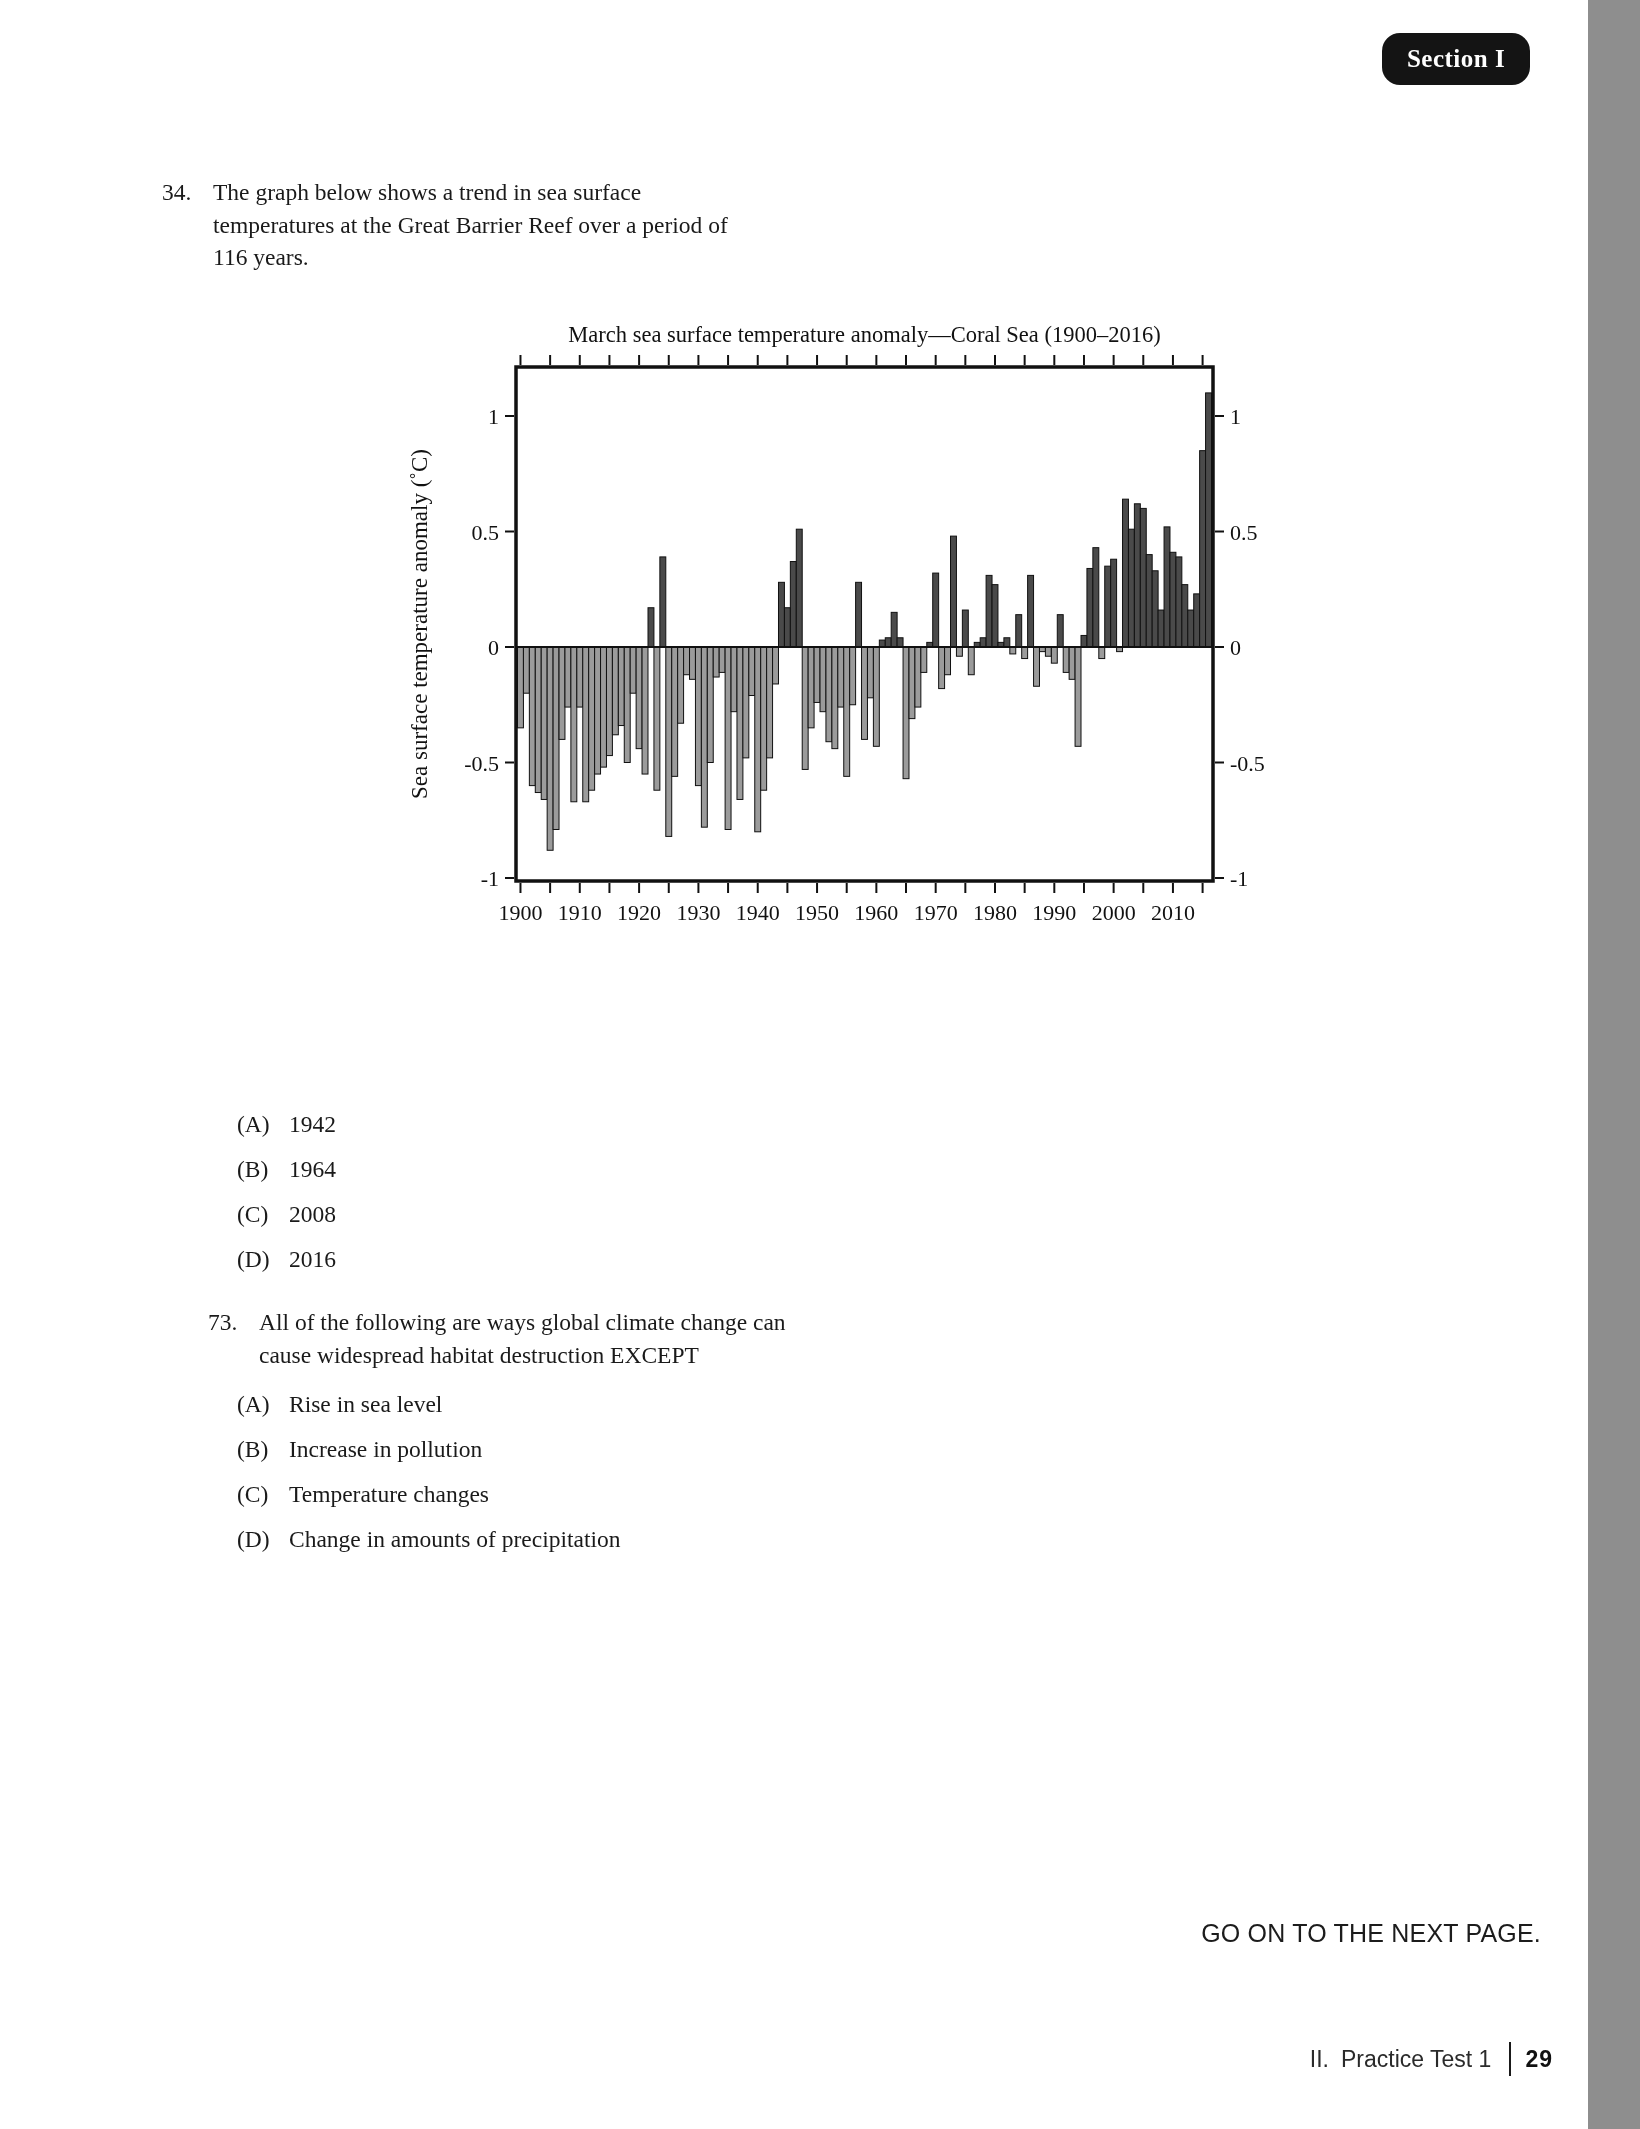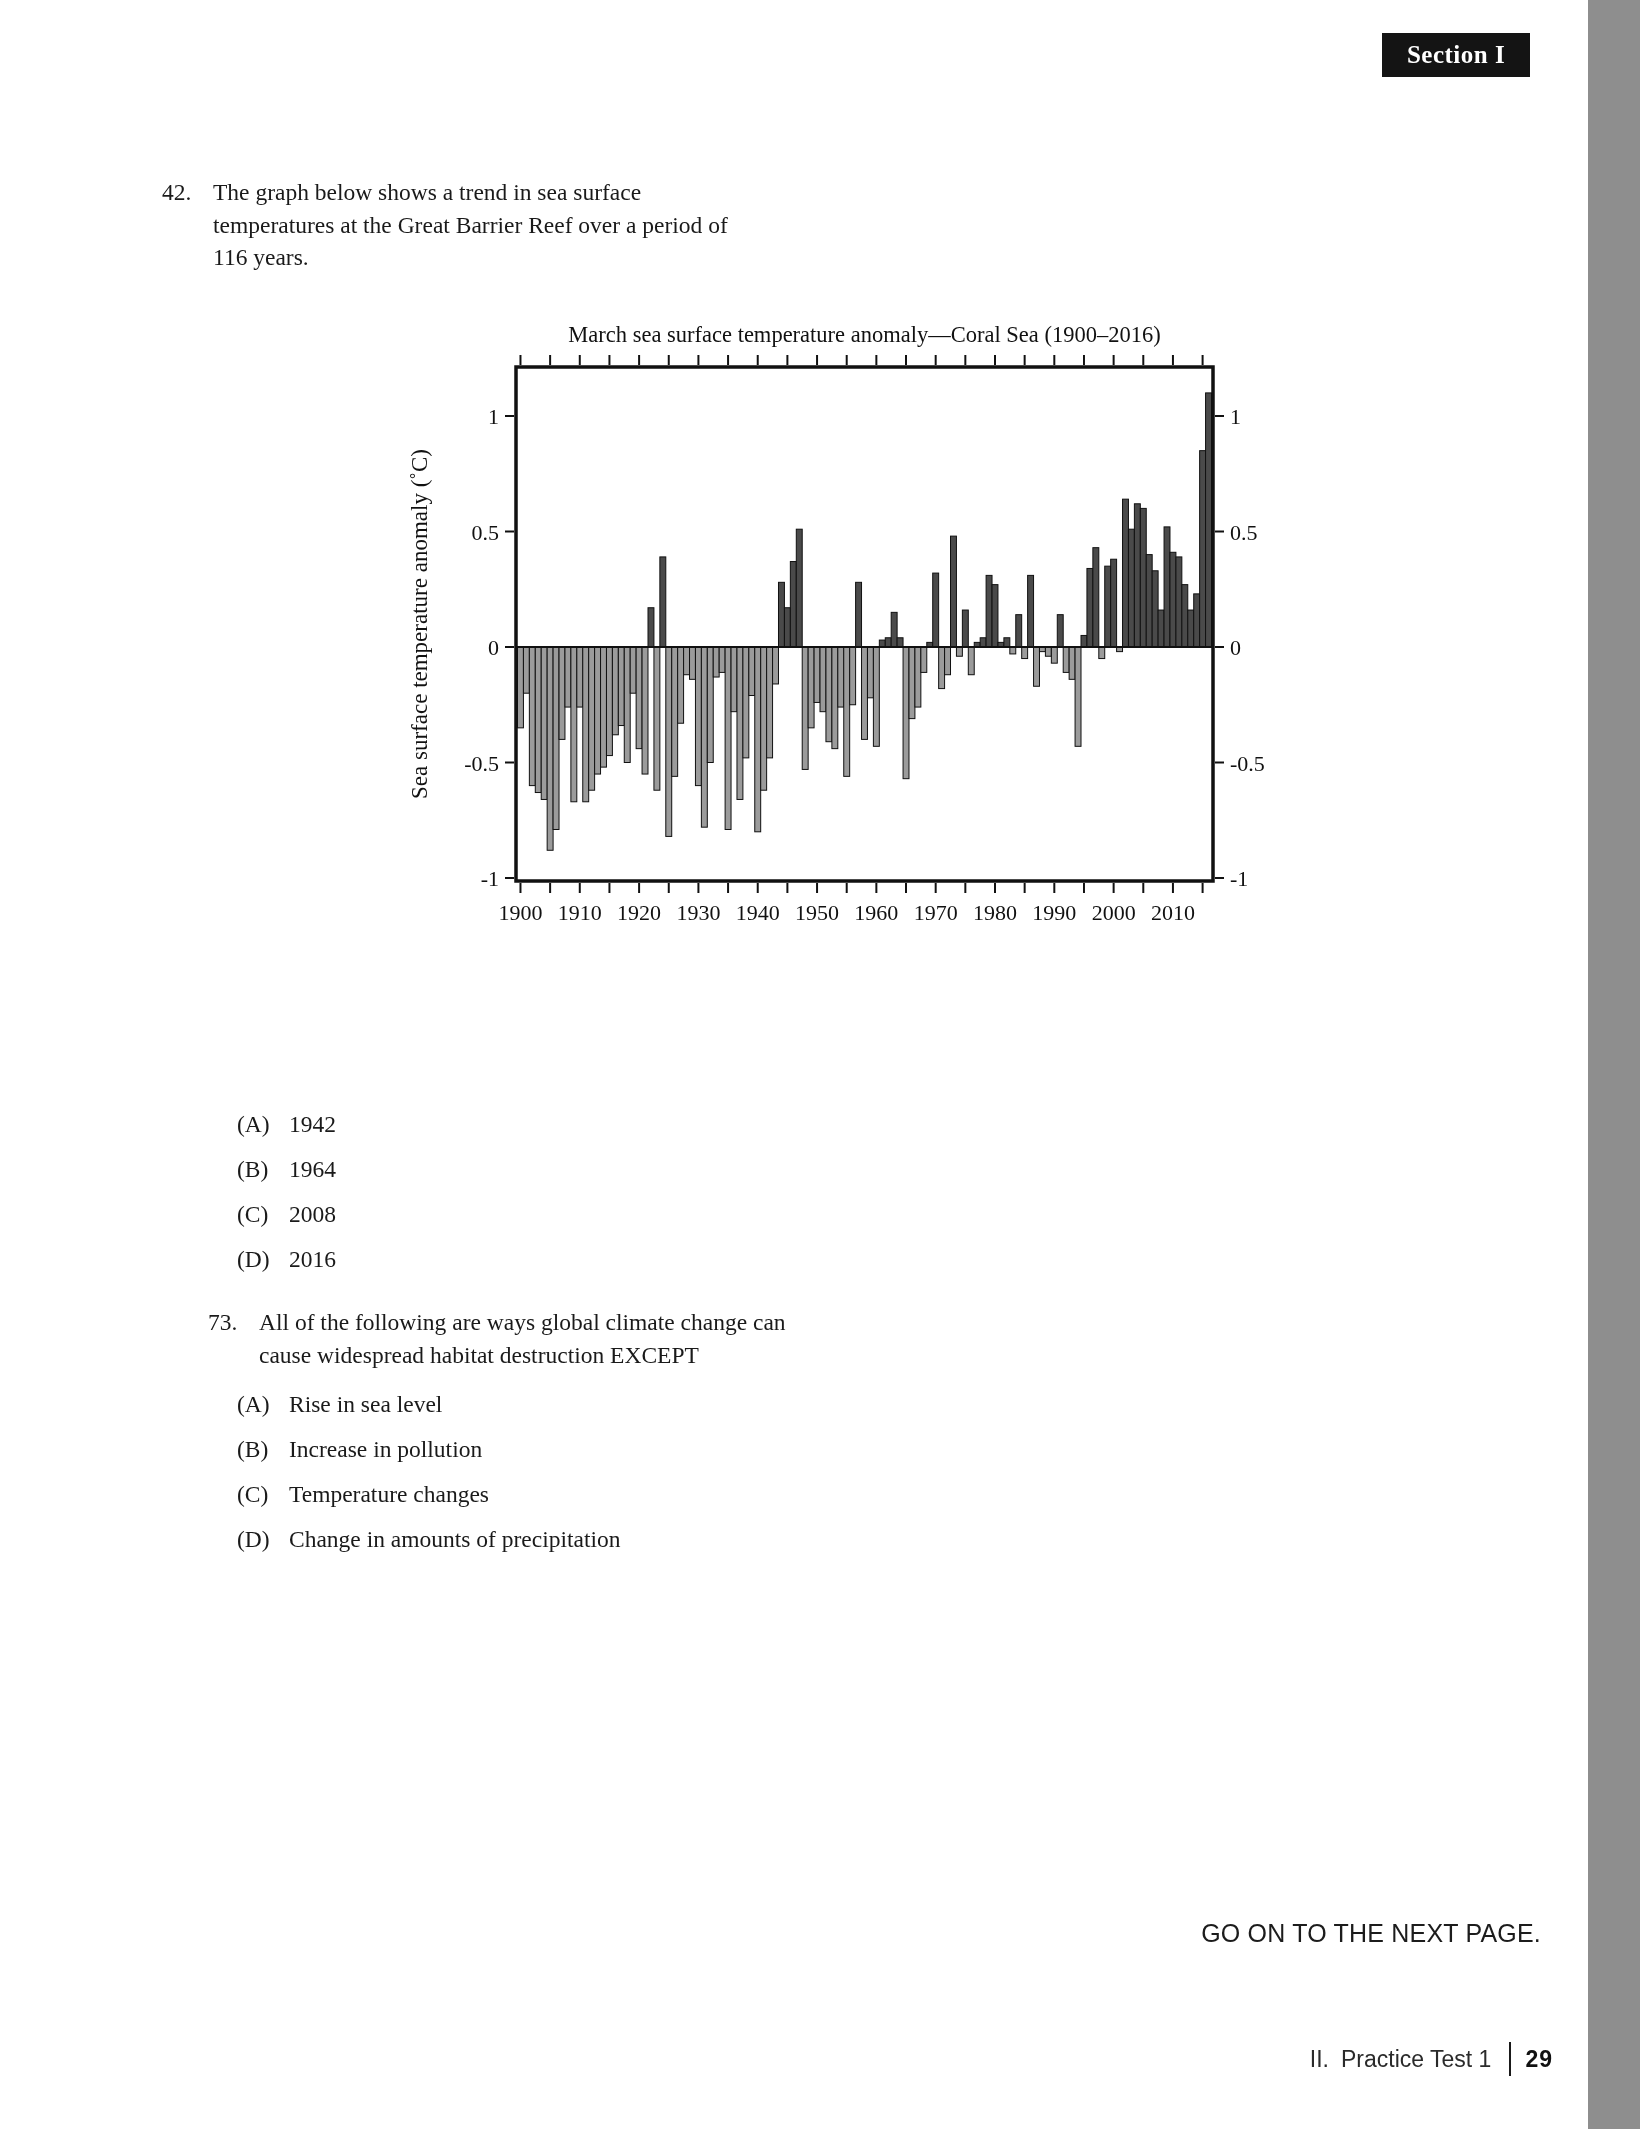--- a/index.html
+++ b/index.html
@@ -1,20 +1,20 @@
 <!DOCTYPE html>
 <html><head>
 <meta charset="utf-8">
 <style>
   html,body{margin:0;padding:0;background:#ffffff;}
   .page{position:relative;width:1640px;height:2129px;background:#ffffff;overflow:hidden;
         font-family:"Liberation Serif","DejaVu Serif",serif;color:#1a1a1a;}
   .gray-band{position:absolute;top:0;right:0;width:52px;height:100%;background:#8e8e8e;}
-  .section-badge{position:absolute;left:1382px;top:33px;width:148px;height:44px;background:#141414;
-        display:flex;align-items:center;justify-content:center;}
+  .section-badge{position:absolute;left:1382px;top:33px;width:148px;height:52px;background:#141414;
+        display:flex;align-items:center;justify-content:center;border-radius:18px;}
   .section-badge span{color:#ffffff;font-weight:bold;font-size:25px;letter-spacing:.5px;}
   .qrow{position:absolute;display:flex;font-size:23.5px;line-height:32.5px;}
   .qnum{width:51px;flex:0 0 51px;}
   .qtext{white-space:pre-line;}
   .para{position:absolute;font-size:23.5px;line-height:32.5px;white-space:pre-line;}
   .choices{position:absolute;}
   .choice{display:flex;height:45px;font-size:23.5px;line-height:32px;}
   .choice .clabel{width:52px;flex:0 0 52px;}
   .goon{position:absolute;top:1919px;right:99px;font-family:"Liberation Sans",sans-serif;
         font-weight:normal;font-size:25px;color:#1c1c1c;letter-spacing:.2px;}
@@ -33,21 +33,21 @@
 
 <div class="page">
 
   <div class="gray-band"></div>
 
   <div class="section-badge">
     <span>Section I</span>
   </div>
 
   <div class="qrow" style="left:162px;top:176px;">
-    <span class="qnum">42.</span>
+    <span class="qnum">34.</span>
     <div class="qtext">The graph below shows a trend in sea surface
 temperatures at the Great Barrier Reef over a period of
 116 years.</div>
   </div>
 
   <svg id="chart" style="position:absolute;left:400px;top:318px;" width="880" height="616" viewBox="0 0 880 616">
       <rect x="117.50" y="329.00" width="5.93" height="80.85" fill="#9b9b9b" stroke="#111111" stroke-width="1"></rect>
       <rect x="123.43" y="329.00" width="5.93" height="46.20" fill="#9b9b9b" stroke="#111111" stroke-width="1"></rect>
       <rect x="129.36" y="329.00" width="5.93" height="138.60" fill="#9b9b9b" stroke="#111111" stroke-width="1"></rect>
       <rect x="135.29" y="329.00" width="5.93" height="145.53" fill="#9b9b9b" stroke="#111111" stroke-width="1"></rect>

